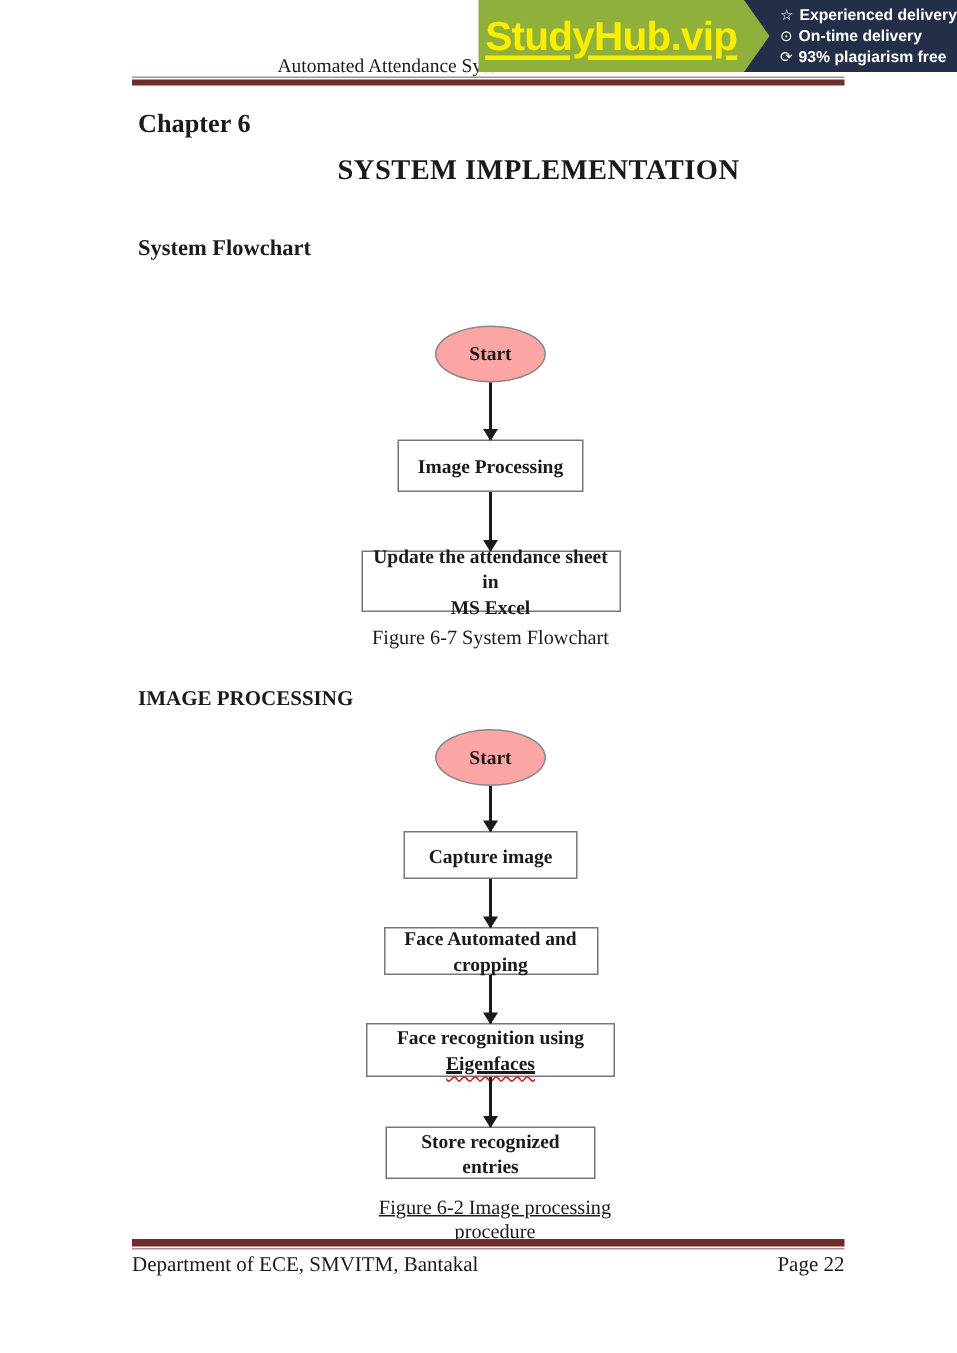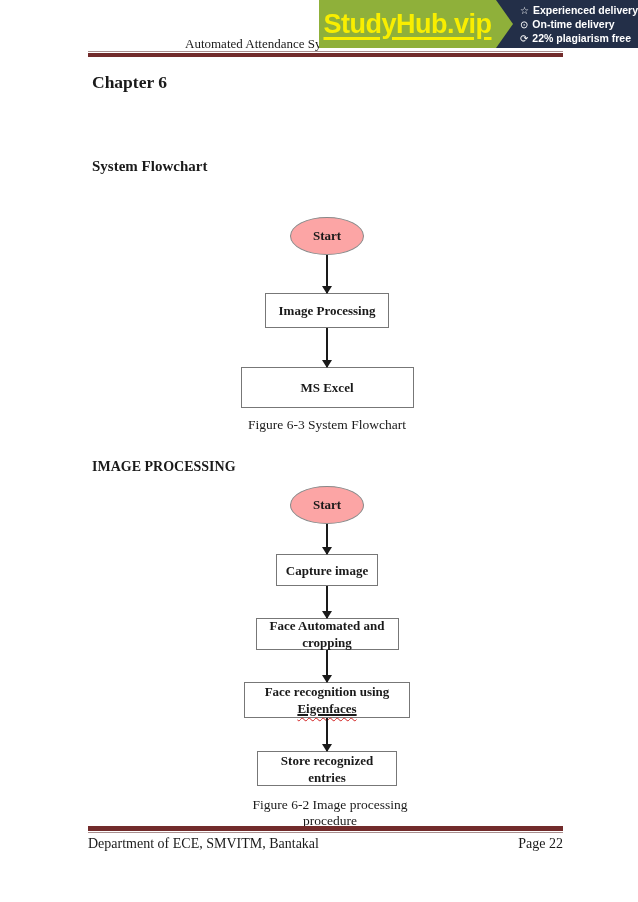--- a/index.html
+++ b/index.html
@@ -61,35 +61,35 @@
     display:flex; align-items:center; justify-content:center;
     font-weight:bold; font-size:13px; background:#fca5a5; flex:none;
   }
   .node-box {
     border:1.5px solid #777; background:#fff; display:flex; flex-direction:column;
     align-items:center; justify-content:center; text-align:center;
     font-weight:bold; font-size:13px; line-height:17px; flex:none; padding:0 4px;
   }
   .fc1-b1 { width:124px; height:35px; }
   .fc1-b2 { width:173px; height:41px; }
-  .fc2-b1 { width:102px; height:32px; }
+  .fc2-b1 { width:116px; height:32px; }
   .fc2-b2 { width:143px; height:32px; }
   .fc2-b3 { width:166px; height:36px; }
   .fc2-b4 { width:140px; height:35px; }
   .varrow { position:relative; width:2px; background:#1a1a1a; flex:none; }
   .varrow::after {
     content:""; position:absolute; bottom:-1px; left:50%; transform:translateX(-50%);
     border:5px solid transparent; border-top:8px solid #1a1a1a; border-bottom:none;
   }
   .a38 { height:38px; } .a39 { height:39px; } .a30 { height:30px; }
   .a32 { height:32px; } .a33 { height:33px; }
 
   .caption { position:absolute; text-align:center; font-size:13.5px; }
   .cap1 { left:227px; width:200px; top:417px; }
-  .cap2 { left:230px; width:200px; top:797px; }
+  .cap2 { left:230px; width:200px; top:797px;text-decoration:underline; }
 
   .u-black { text-decoration:underline; text-decoration-thickness:1.5px; }
   .u-red { text-decoration:underline wavy #d02020 1px; text-underline-offset:3.5px; }
 
   
   .footer-row {
     position:absolute; left:88px; width:475px; top:836px;
     display:flex; justify-content:space-between; font-size:14px;
   }
 </style>
@@ -110,38 +110,40 @@
       <div class="badge-row">
         <span class="badge-icon">☆</span>
         <span>Experienced delivery</span>
       </div>
       <div class="badge-row">
         <span class="badge-icon">⊙</span>
         <span>On-time delivery</span>
       </div>
       <div class="badge-row">
         <span class="badge-icon">⟳</span>
-        <span>22% plagiarism free</span>
+        <span>93% plagiarism free</span>
       </div>
     </div>
   </div>
 
   <div class="chapter">Chapter 6</div>
+  <div class="main-title">SYSTEM IMPLEMENTATION</div>
   <div class="sec-heading sec1-heading">System Flowchart</div>
 
   <div class="flowchart fc1">
     <div class="node-ellipse">Start</div>
     <div class="varrow a38"></div>
     <div class="node-box fc1-b1">Image Processing</div>
     <div class="varrow a39"></div>
     <div class="node-box fc1-b2">
+      <span>Update the attendance sheet in</span>
       <span>MS Excel</span>
     </div>
   </div>
-  <div class="caption cap1">Figure 6-3 System Flowchart</div>
+  <div class="caption cap1">Figure 6-7 System Flowchart</div>
 
   <div class="sec-heading sec2-heading">IMAGE PROCESSING</div>
 
   <div class="flowchart fc2">
     <div class="node-ellipse">Start</div>
     <div class="varrow a30"></div>
     <div class="node-box fc2-b1">Capture image</div>
     <div class="varrow a32"></div>
     <div class="node-box fc2-b2">Face Automated and cropping</div>
     <div class="varrow a32"></div>

